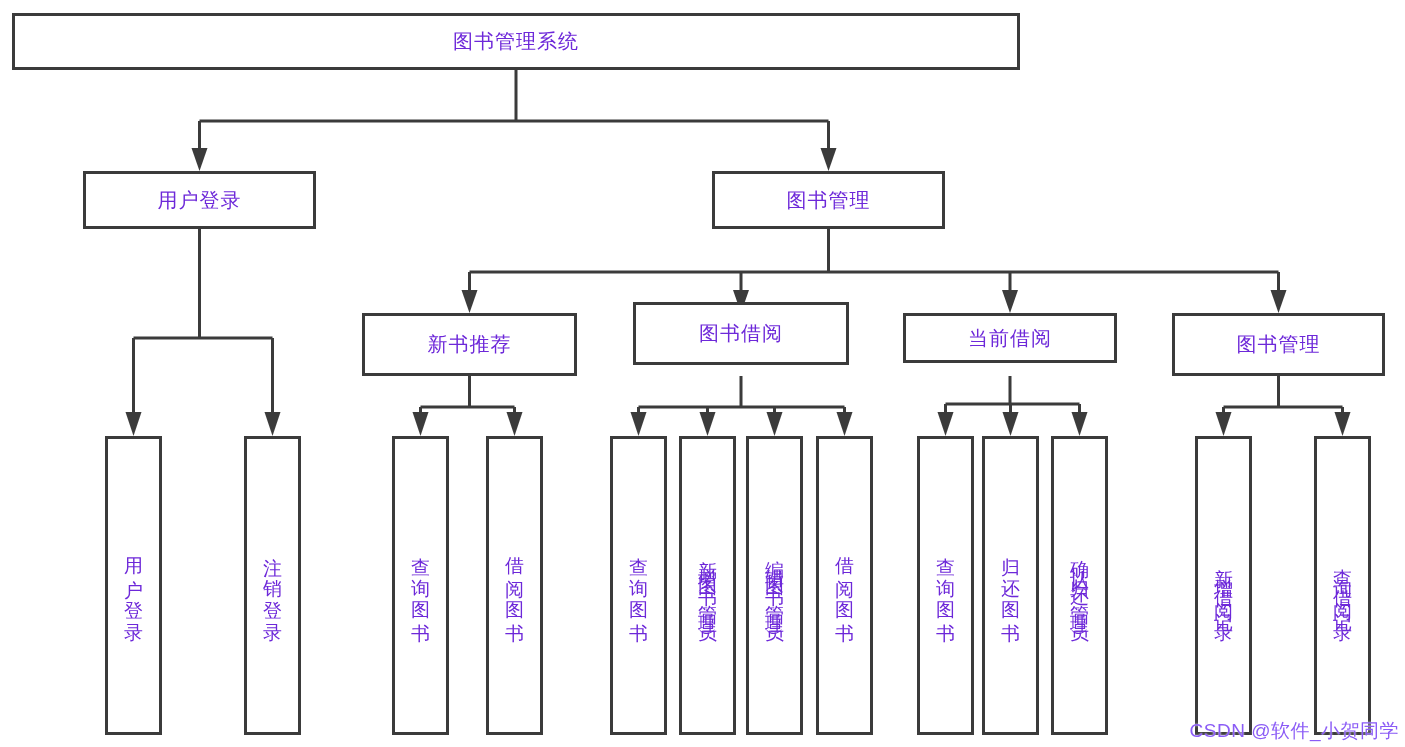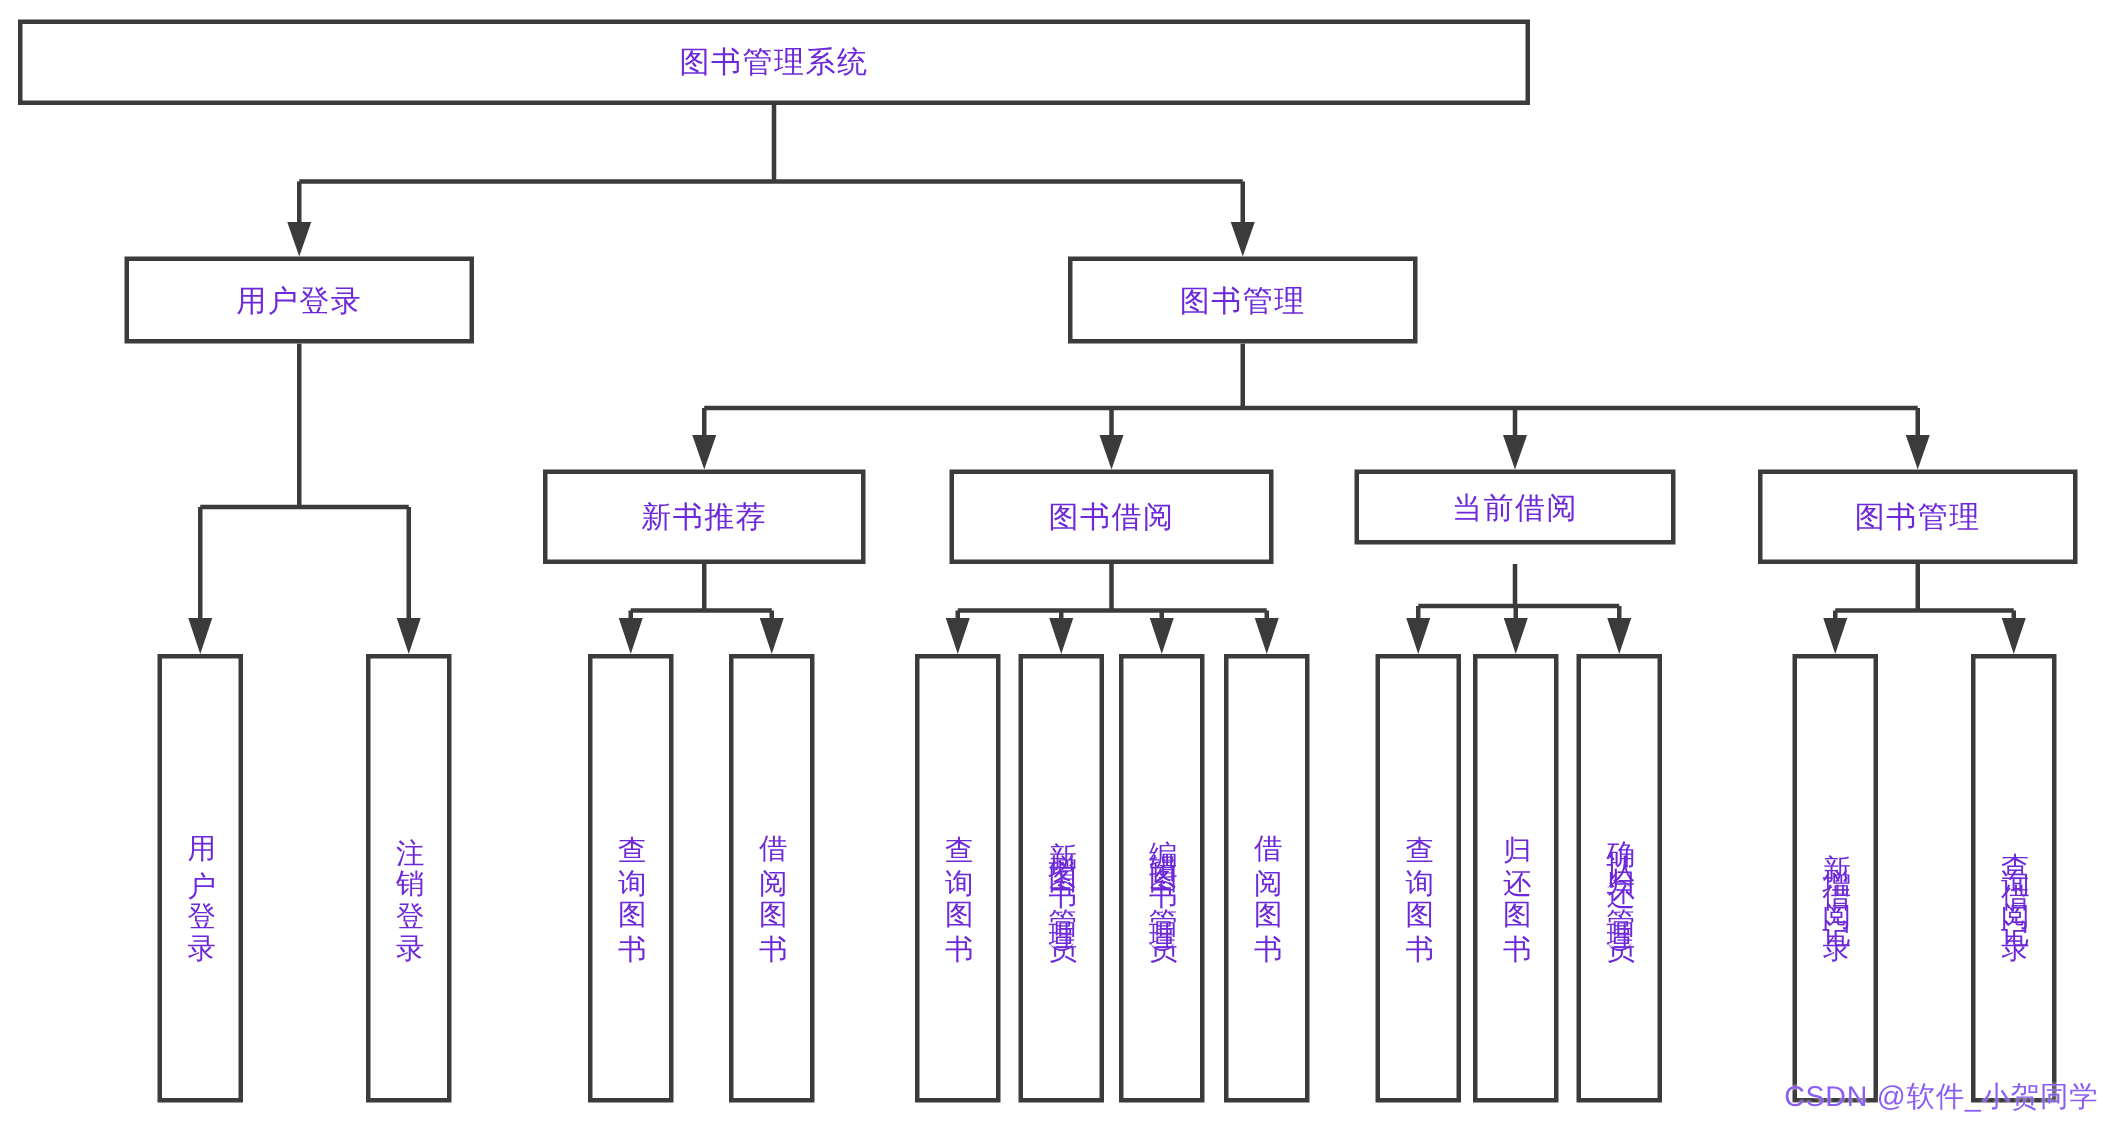--- a/index.html
+++ b/index.html
@@ -111,21 +111,21 @@
   <div class="box" style="left:83px; top:171px; width:233px; height:58px;">
     <span class="lbl">用户登录</span>
   </div>
   <div class="box" style="left:712px; top:171px; width:233px; height:58px;font-family:Liberation Mono, monospace;">
     <span class="lbl">图书管理</span>
   </div>
 
   <div class="box" style="left:362px; top:313px; width:215px; height:63px;">
     <span class="lbl">新书推荐</span>
   </div>
-  <div class="box" style="left:633px; top:313px; width:216px; height:63px;">
+  <div class="box" style="left:633px; top:302px; width:216px; height:63px;">
     <span class="lbl">图书借阅</span>
   </div>
   <div class="box" style="left:903px; top:313px; width:214px; height:50px;">
     <span class="lbl">当前借阅</span>
   </div>
   <div class="box" style="left:1172px; top:313px; width:213px; height:63px;">
     <span class="lbl">图书管理</span>
   </div>
 
   <div class="box leaf s" style="left:105px; top:436px; width:57px; height:299px;">

